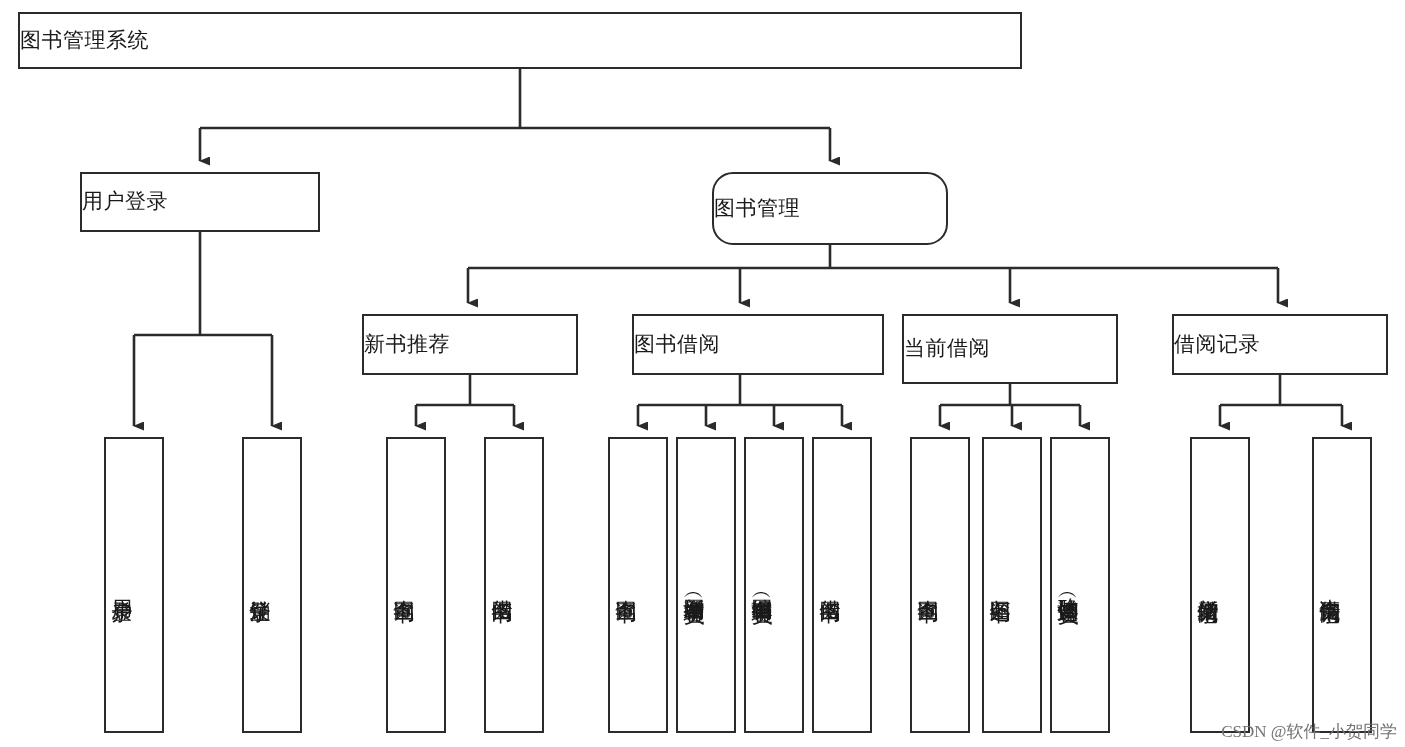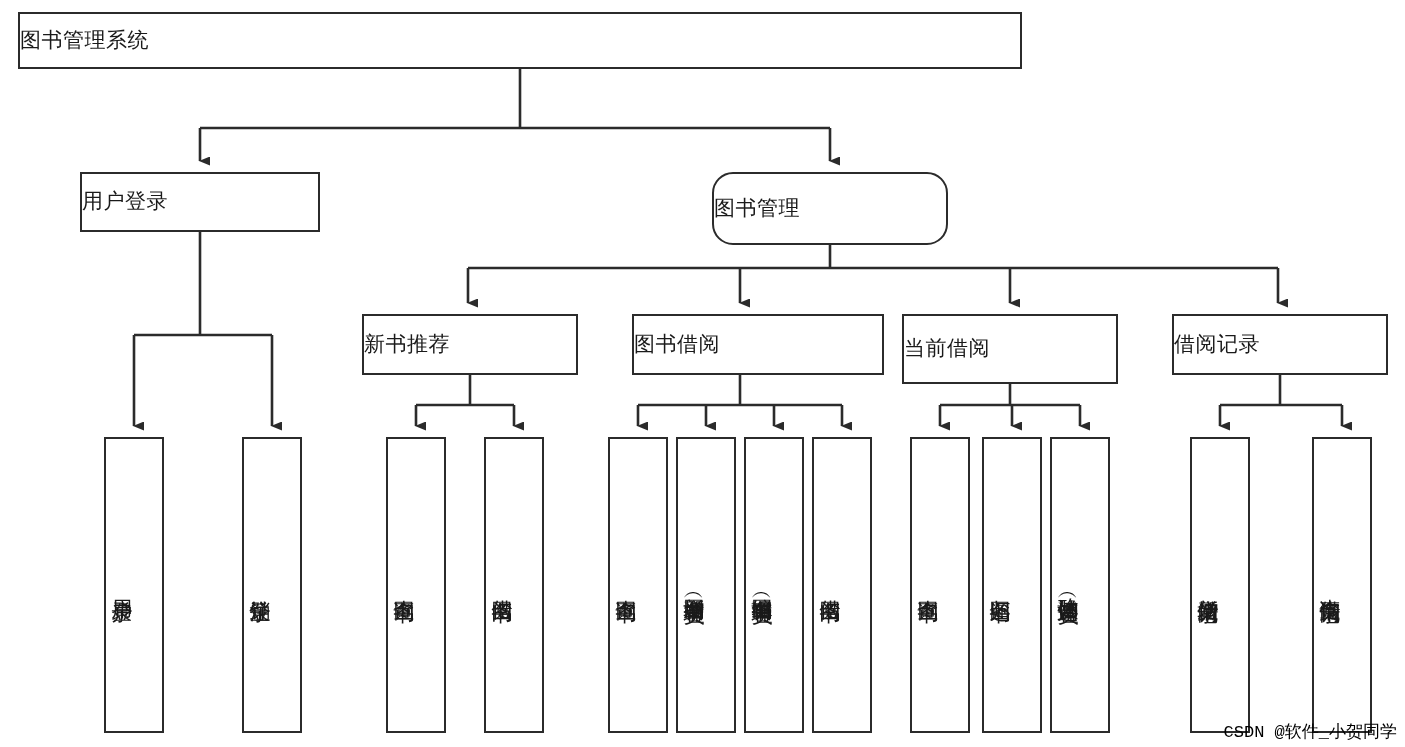--- a/index.html
+++ b/index.html
@@ -51,23 +51,23 @@
     top: 0;
     width: 1405px;
     height: 747px;
     pointer-events: none;
   }
   .watermark {
     position: absolute;
     right: 8px;
     bottom: 4px;
     font-size: 17px;
-    color: #000000;
+    color: #737373;
     white-space: nowrap;
-    font-family: Liberation Mono, monospace;
+    font-family: Liberation Serif, serif;
   }
 </style>
 </head>
 <body>
 
 <div id="canvas">
 
   <svg id="wires" viewBox="0 0 1405 747" xmlns="http://www.w3.org/2000/svg">
     <defs>
       <marker id="arrowhead" markerWidth="9" markerHeight="11" refX="4.5" refY="10" orient="auto" markerUnits="userSpaceOnUse">

